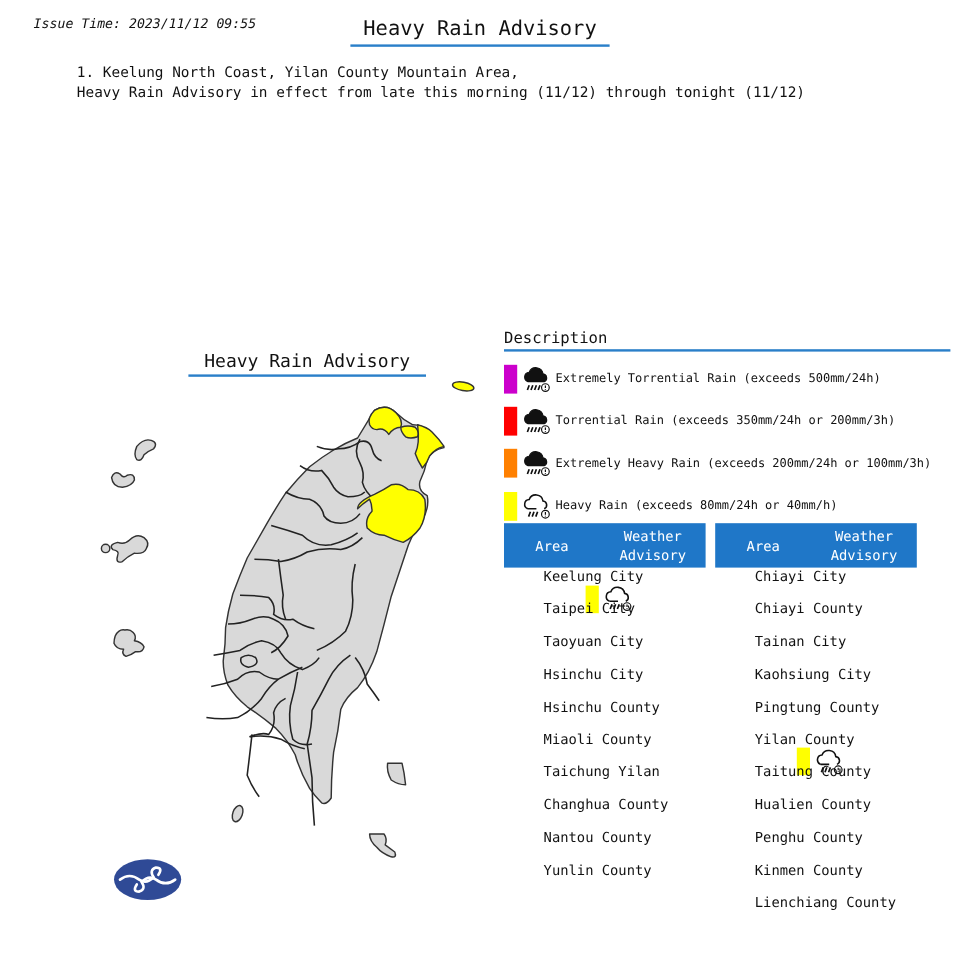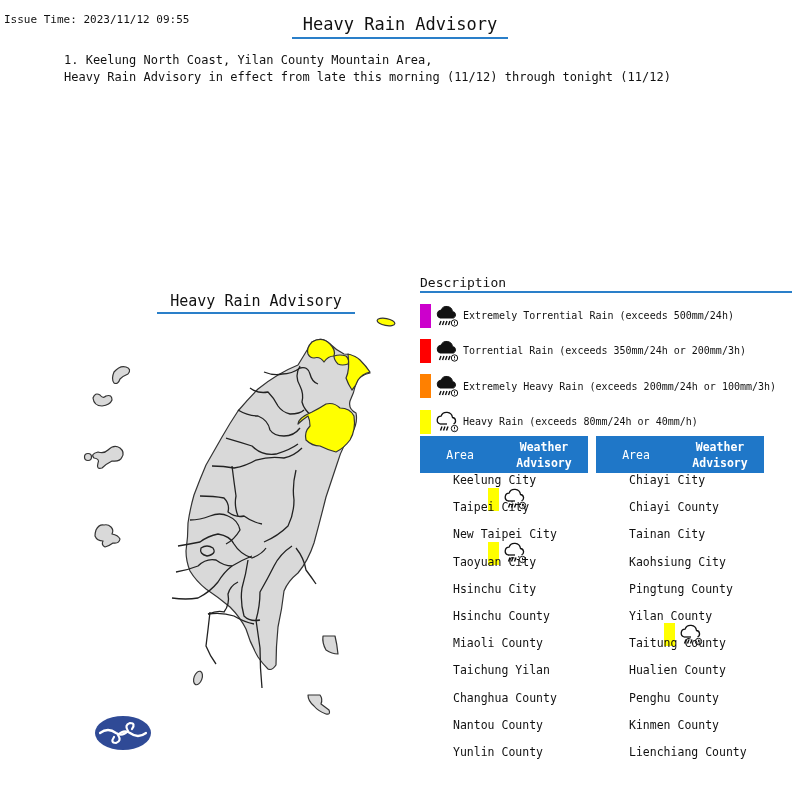--- a/index.html
+++ b/index.html
@@ -1,18 +1,18 @@
 <!DOCTYPE html>
 <html><head>
   <meta charset="utf-8">
   <style>
     html, body { margin: 0; padding: 0; background: #ffffff; }
     body { width: 800px; height: 800px; position: relative; overflow: hidden;
            font-family: "DejaVu Sans Mono", "Liberation Mono", monospace; color: #111; }
-    .issue-time { position: absolute; left: 4px; top: 13px; font-size: 11px; }
+    .issue-time { position: absolute; left: 28px; top: 13px; font-size: 11px; font-style: italic; }
     .main-title { position: absolute; left: 292px; top: 14px; width: 216px; text-align: center;
                   font-size: 17px; padding-bottom: 3px; border-bottom: 2px solid #2a7fc9; }
     .summary { position: absolute; left: 64px; top: 52px; font-size: 12px; line-height: 17px; white-space: pre; }
     .map-title { position: absolute; left: 157px; top: 292px; width: 198px; text-align: center;
                  font-size: 15px; padding-bottom: 2px; border-bottom: 2px solid #2a7fc9; }
     .map { position: absolute; left: 70px; top: 310px; width: 340px; height: 440px; }
     .logo { position: absolute; left: 94px; top: 715px; width: 58px; height: 36px; }
 
     .desc-title { position: absolute; left: 420px; top: 275px; width: 372px; font-size: 13px;
                   padding-bottom: 1px; border-bottom: 2px solid #2a7fc9; }
@@ -20,21 +20,21 @@
     .legend-row { display: flex; align-items: center; height: 35.3px; }
     .swatch { width: 11px; height: 24px; margin-right: 4px; }
     .legend-icon { width: 24px; height: 24px; margin-right: 4px; }
     .legend-label { font-size: 10px; white-space: nowrap; }
 
     .table { position: absolute; top: 436px; width: 168px; }
     .table.left { left: 420px; }
     .table.right { left: 596px; }
     .thead { background: #1f77c8; color: #ffffff; height: 37px; display: flex; align-items: center; font-size: 11.5px; }
     .th-area { width: 80px; text-align: center; }
-    .th-adv { width: 88px; text-align: center; line-height: 16px; font-weight: bold; }
+    .th-adv { width: 88px; text-align: center; line-height: 16px; }
     .row { height: 27.2px; display: flex; align-items: center; font-size: 11.5px; position: relative; flex-direction: column; }
     .row:first-of-type { margin-top: 4px; }
     .area-name { padding-left: 6px; width: 108px; white-space: nowrap; }
     .adv { display: flex; align-items: center; margin-left: 10px; }
     .adv .swatch { width: 11px; height: 23px; margin-right: 4px; }
     .adv .legend-icon { width: 24px; height: 24px; }
   </style>
 </head>
 <body>
 
@@ -169,29 +169,20 @@
         <span class="swatch" style="background:#ffff00"></span>
         <svg class="legend-icon" viewBox="0 0 24 24">
           <use href="#cloud-outline"></use>
         </svg>
       </span>
     </div>
   <div class="row">
       <span class="area-name">Taipei City</span>
     </div>
   <div class="row">
-      <span class="area-name">New Taipei City</span>
-    <span class="adv">
-        <span class="swatch" style="background:#ffff00"></span>
-        <svg class="legend-icon" viewBox="0 0 24 24">
-          <use href="#cloud-outline"></use>
-        </svg>
-      </span>
-    </div>
-  <div class="row">
       <span class="area-name">Taoyuan City</span>
     </div>
   <div class="row">
       <span class="area-name">Hsinchu City</span>
     </div>
   <div class="row">
       <span class="area-name">Hsinchu County</span>
     </div>
   <div class="row">
       <span class="area-name">Miaoli County</span>

